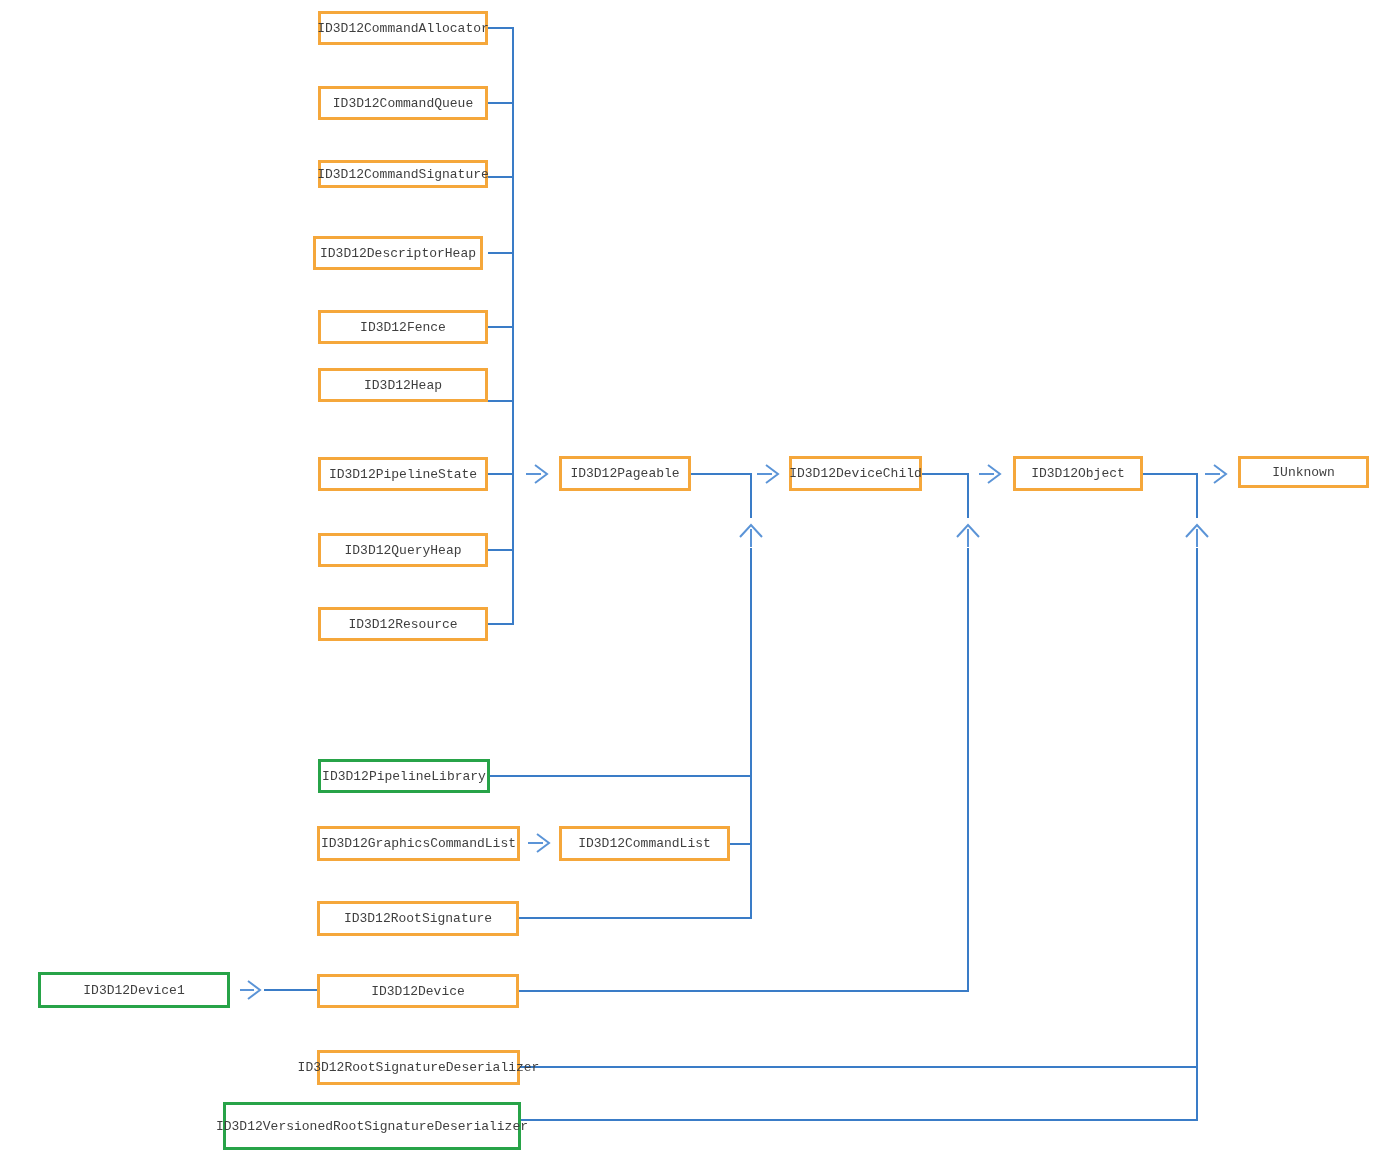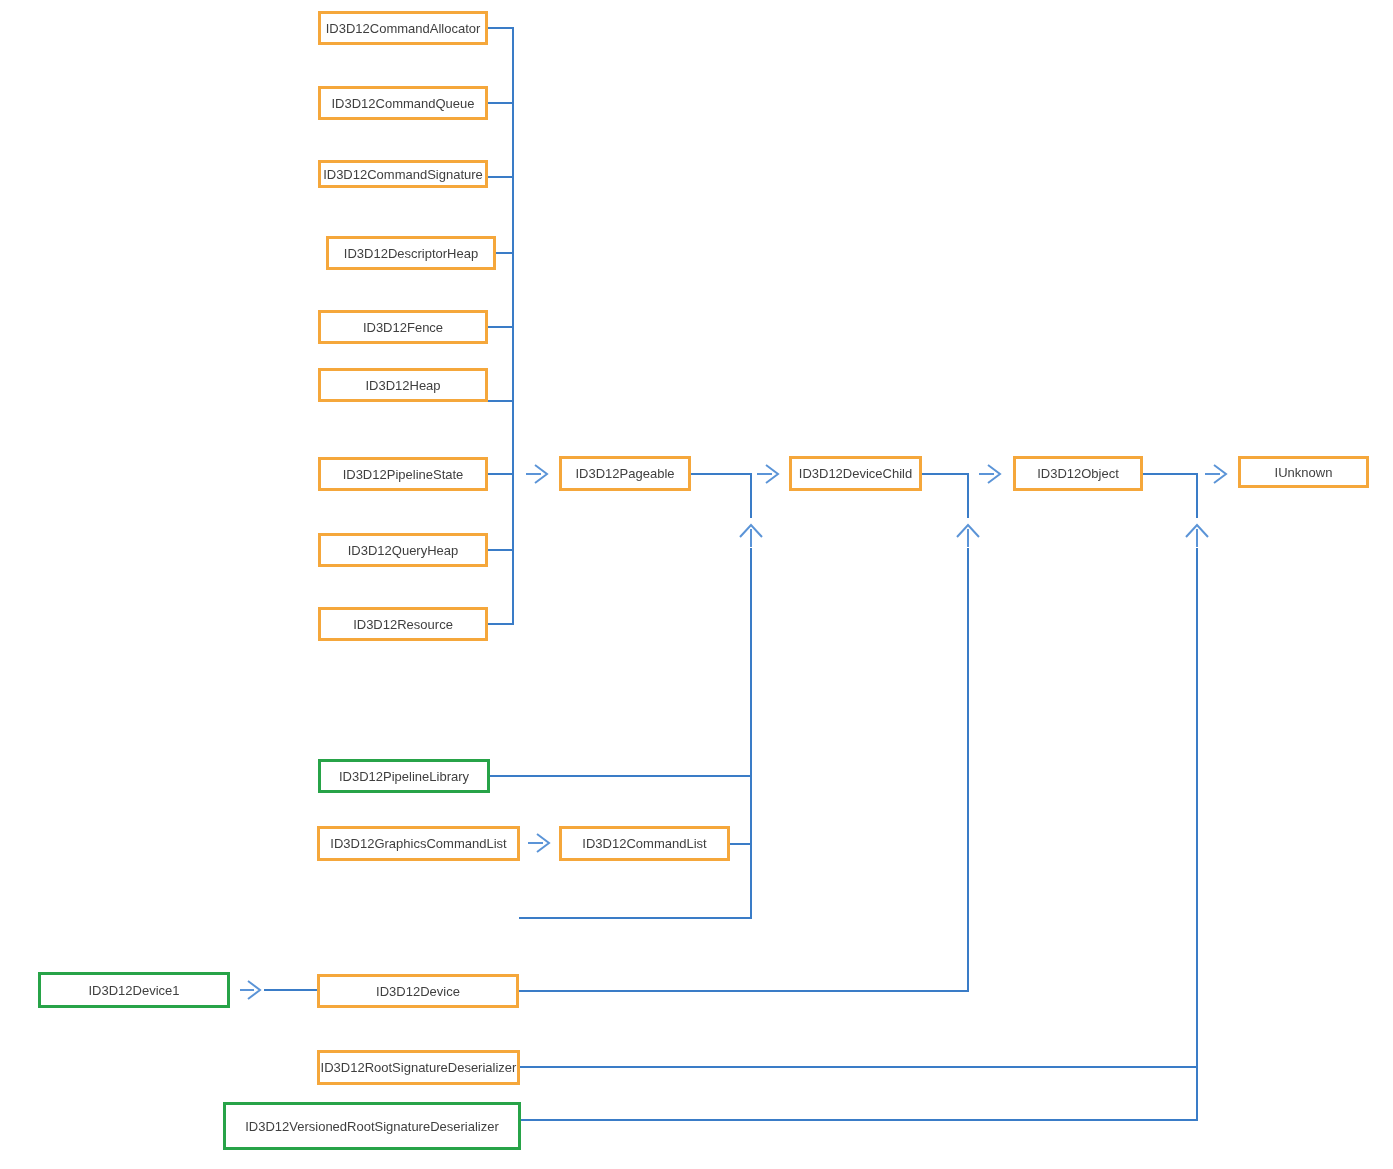--- a/index.html
+++ b/index.html
@@ -1,20 +1,20 @@
 <!DOCTYPE html>
 <html style="--canvas-bg: #ffffff; --box-fill: #ffffff; --box-border-orange: #f5a73b; --box-border-green: #27a348; --line-color: #3a7cc7; --arrow-color: #5b94d7; --text-color: #3f3f3f;"><head>
 <meta charset="utf-8">
 <style>
   html,body{margin:0;padding:0;background:#ffffff;}
   .canvas{
     position:relative;
     width:1393px;height:1169px;
     background:var(--canvas-bg,#ffffff);
-    font-family:Liberation Sans, sans-serif;
+    font-family:Liberation Mono, monospace;
     overflow:hidden;
   }
   svg.wires{position:absolute;left:0;top:0;pointer-events:none;}
   .wire{stroke:var(--line-color,#3a7cc7);stroke-width:2;fill:none;}
   .arrow{stroke:var(--arrow-color,#5b94d7);stroke-width:2;fill:none;}
   .node{
     position:absolute;box-sizing:border-box;
     border:3px solid var(--box-border-orange,#f5a73b);
     background:var(--box-fill,#ffffff);
     display:flex;align-items:center;justify-content:center;
@@ -102,35 +102,36 @@
       <path class="wire" d="M520,1067 H1198"></path>
     </g>
     <g>
       <path class="wire" d="M521,1120 H1198"></path>
     </g>
   </svg>
 
   <div class="node" style="left:318px;top:11px;width:170px;height:34px">ID3D12CommandAllocator</div>
   <div class="node" style="left:318px;top:86px;width:170px;height:34px">ID3D12CommandQueue</div>
   <div class="node" style="left:318px;top:160px;width:170px;height:28px">ID3D12CommandSignature</div>
-  <div class="node" style="left:326px;top:236px;width:170px;height:34px">ID3D12DescriptorHeap</div>
+  <div class="node" style="left:313px;top:236px;width:170px;height:34px">ID3D12DescriptorHeap</div>
   <div class="node" style="left:318px;top:310px;width:170px;height:34px">ID3D12Fence</div>
   <div class="node" style="left:318px;top:368px;width:170px;height:34px">ID3D12Heap</div>
   <div class="node" style="left:318px;top:457px;width:170px;height:34px">ID3D12PipelineState</div>
   <div class="node" style="left:318px;top:533px;width:170px;height:34px">ID3D12QueryHeap</div>
   <div class="node" style="left:318px;top:607px;width:170px;height:34px">ID3D12Resource</div>
 
   <div class="node" style="left:559px;top:456px;width:132px;height:35px">ID3D12Pageable</div>
   <div class="node" style="left:789px;top:456px;width:133px;height:35px">ID3D12DeviceChild</div>
   <div class="node" style="left:1013px;top:456px;width:130px;height:35px">ID3D12Object</div>
   <div class="node" style="left:1238px;top:456px;width:131px;height:32px">IUnknown</div>
 
   <div class="node green" style="left:318px;top:759px;width:172px;height:34px">ID3D12PipelineLibrary</div>
   <div class="node" style="left:317px;top:826px;width:203px;height:35px">ID3D12GraphicsCommandList</div>
   <div class="node" style="left:559px;top:826px;width:171px;height:35px">ID3D12CommandList</div>
+  <div class="node" style="left:317px;top:901px;width:202px;height:35px">ID3D12RootSignature</div>
 
   <div class="node green" style="left:38px;top:972px;width:192px;height:36px">ID3D12Device1</div>
   <div class="node" style="left:317px;top:974px;width:202px;height:34px">ID3D12Device</div>
 
   <div class="node" style="left:317px;top:1050px;width:203px;height:35px">ID3D12RootSignatureDeserializer</div>
   <div class="node green" style="left:223px;top:1102px;width:298px;height:48px">ID3D12VersionedRootSignatureDeserializer</div>
 
 </div>
 
 </body></html>

